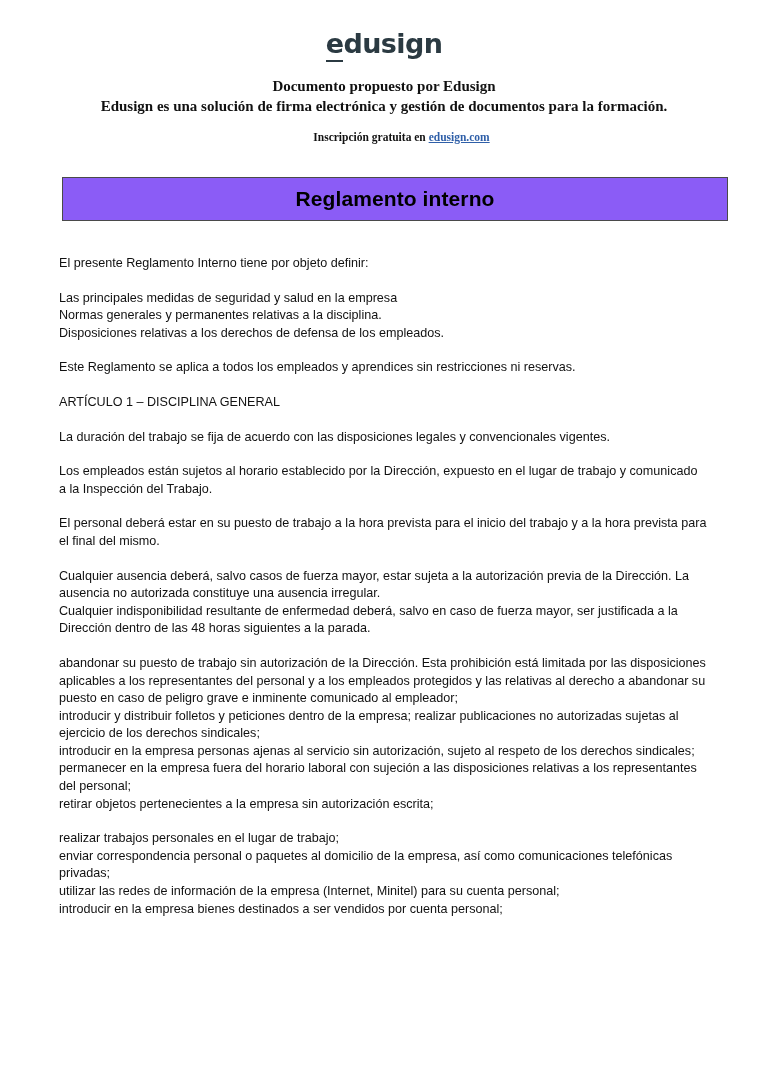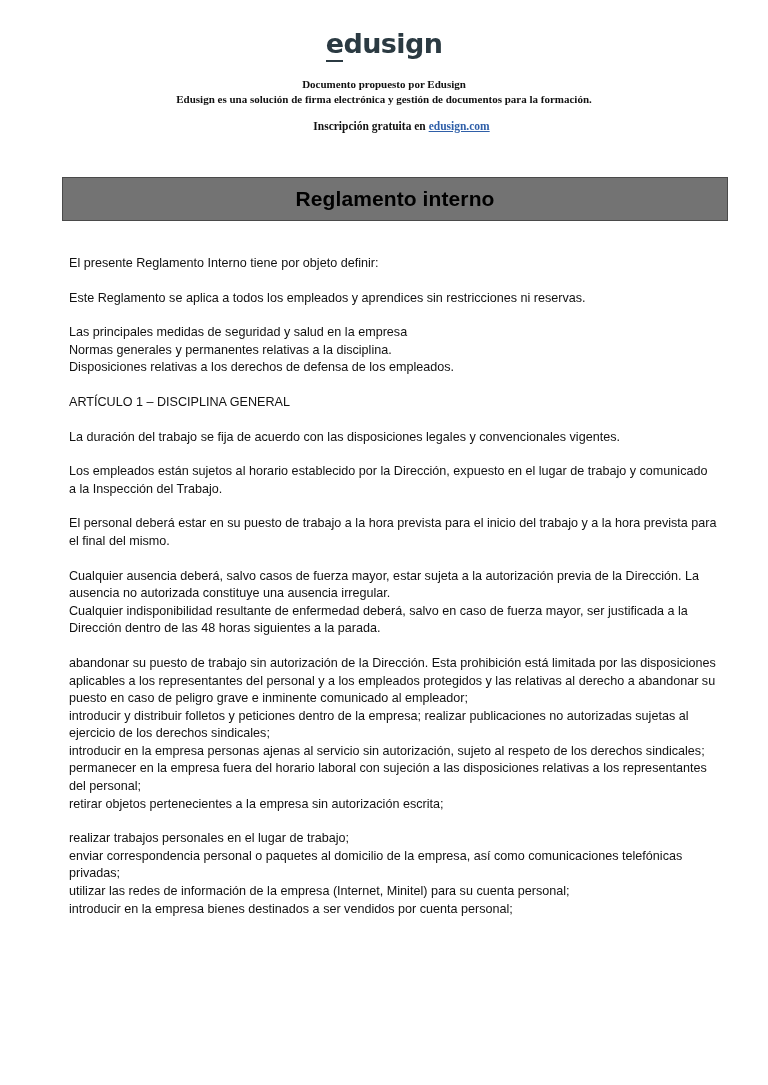--- a/index.html
+++ b/index.html
@@ -40,21 +40,21 @@
     display: inline-block;
   }
   .brand-logo .underlined-e {
     border-bottom: 2.2px solid #2b3a42;
     padding-bottom: 1px;
   }
 
   .letterhead-lines {
     margin-top: 20px;
     font-family: "Liberation Serif", serif;
-    font-size: 11px;
+    font-size: 15px;
     font-weight: 700;
     color: #111111;
     line-height: 1.32;
   }
   .letterhead-lines .lh-line { display: block; }
 
   .letterhead-signup {
     margin-top: 14px;
     font-family: "Liberation Serif", serif;
     font-size: 11.5px;
@@ -69,37 +69,37 @@
 
   
   .title-box {
     position: absolute;
     left: 62px;
     top: 177px;
     width: 666px;
     height: 44px;
     box-sizing: border-box;
     border: 1px solid #4a4a4a;
-    background: #737373;
+    background: #8b5cf6;
     display: flex;
     align-items: center;
     justify-content: center;
   }
   .title-text {
     font-family: "Liberation Sans", sans-serif;
     font-size: 21px;
     font-weight: 700;
     color: #000000;
     letter-spacing: 0.1px;
   }
 
   
   .body-content {
     position: absolute;
-    left: 69px;
+    left: 59px;
     top: 255px;
     width: 648px;
     font-size: 12.6px;
     line-height: 17.6px;
     color: #111111;
   }
 
   .blk {
     margin: 0 0 17px 0;
   }
@@ -130,26 +130,26 @@
 
   <div class="title-box">
     <span class="title-text">Reglamento interno</span>
   </div>
 
   <div class="body-content">
       <div class="blk">
         <span class="ln">El presente Reglamento Interno tiene por objeto definir:</span>
       </div>
       <div class="blk">
-        <span class="ln">Este Reglamento se aplica a todos los empleados y aprendices sin restricciones ni reservas.</span>
-      </div>
-      <div class="blk">
         <span class="ln">Las principales medidas de seguridad y salud en la empresa</span>
         <span class="ln">Normas generales y permanentes relativas a la disciplina.</span>
         <span class="ln">Disposiciones relativas a los derechos de defensa de los empleados.</span>
+      </div>
+      <div class="blk">
+        <span class="ln">Este Reglamento se aplica a todos los empleados y aprendices sin restricciones ni reservas.</span>
       </div>
       <div class="blk">
         <span class="ln">ARTÍCULO 1 – DISCIPLINA GENERAL</span>
       </div>
       <div class="blk">
         <span class="ln">La duración del trabajo se fija de acuerdo con las disposiciones legales y convencionales vigentes.</span>
       </div>
       <div class="blk">
         <span class="ln">Los empleados están sujetos al horario establecido por la Dirección, expuesto en el lugar de trabajo y comunicado a la Inspección del Trabajo.</span>
       </div>

